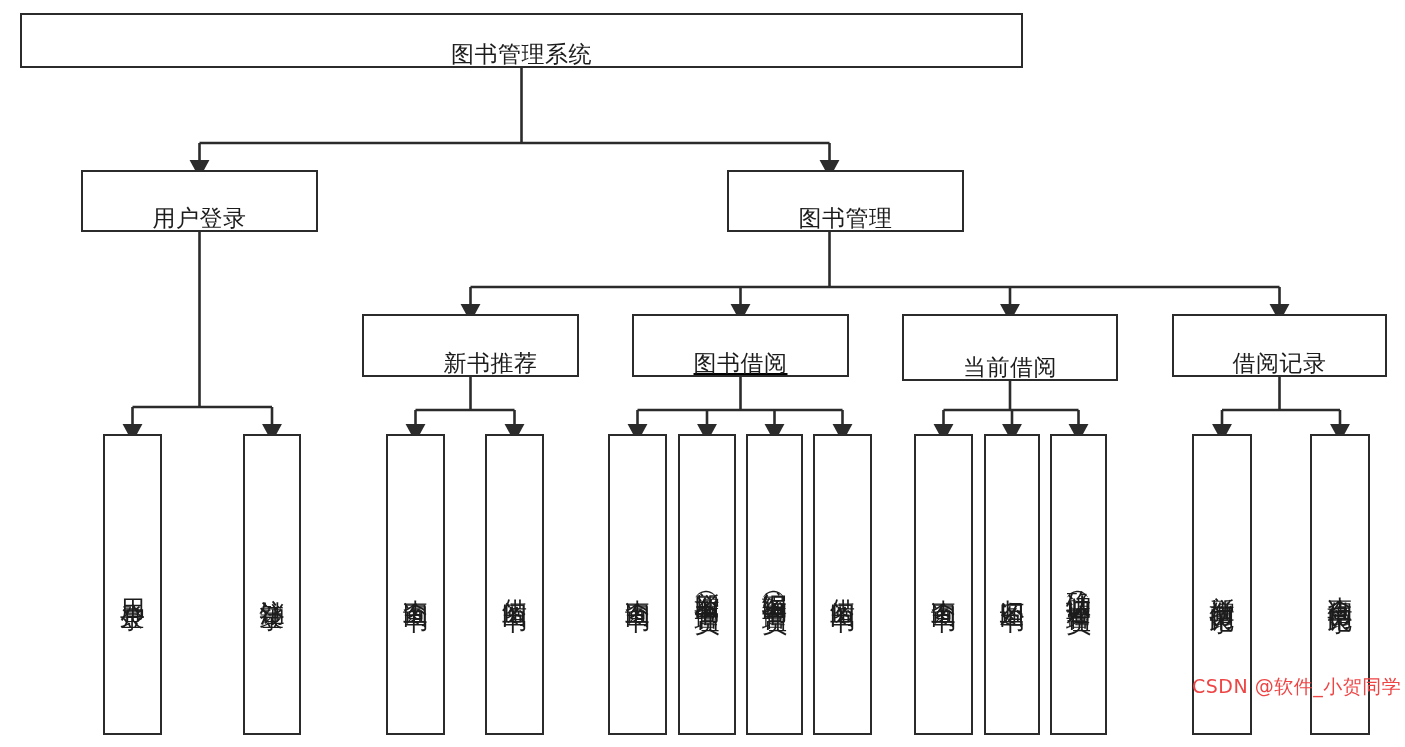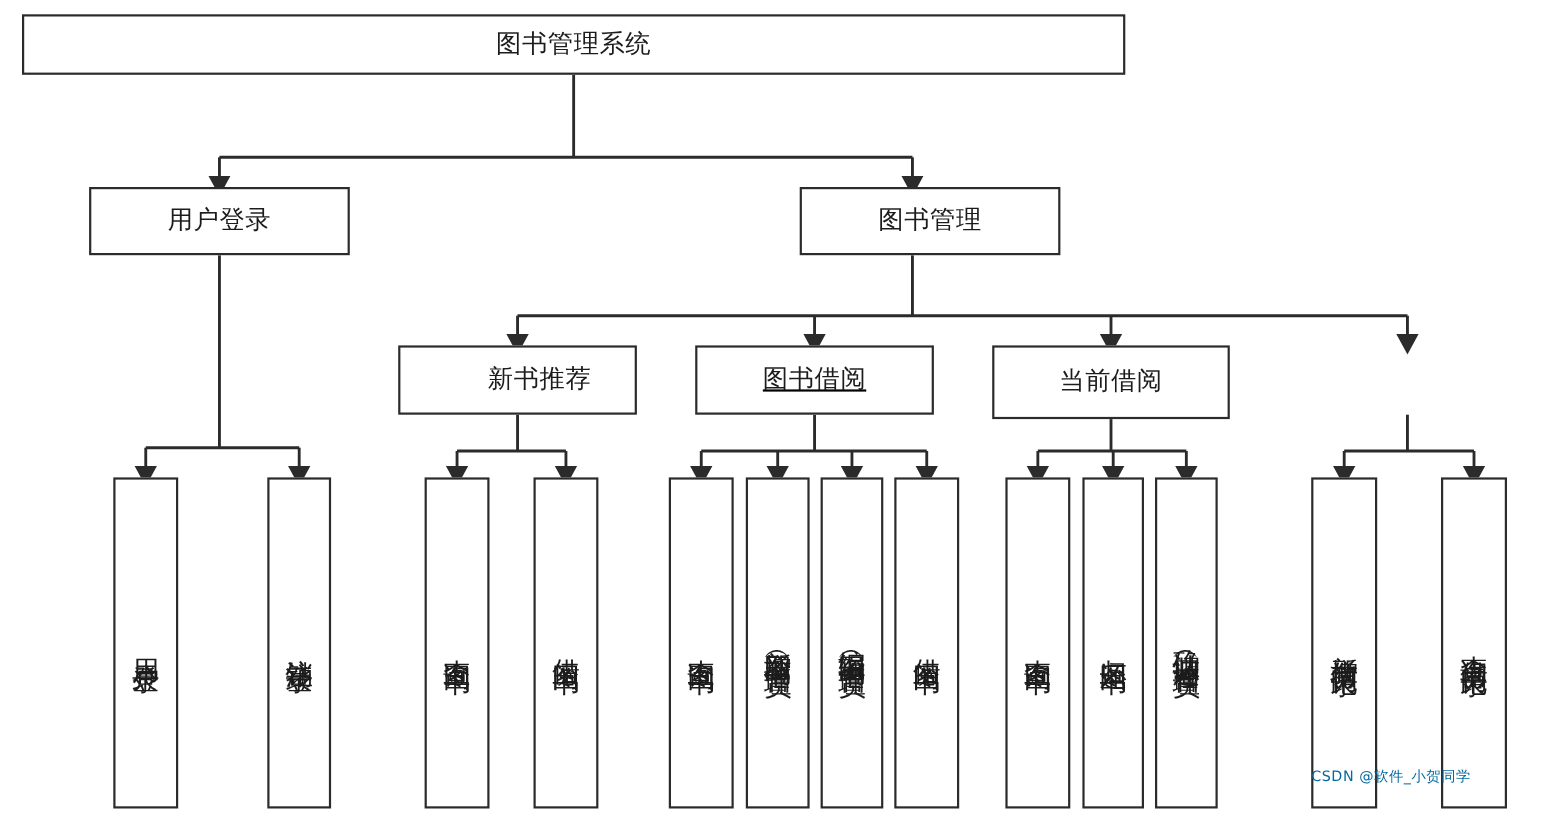--- a/index.html
+++ b/index.html
@@ -26,21 +26,21 @@
     width: 1405px;
     height: 747px;
     pointer-events: none;
   }
   .node {
     position: absolute;
     box-sizing: border-box;
     background: #ffffff;
     border: 2.5px solid #2b2b2b;
     display: flex;
-    align-items: center;
+    align-items: flex-end;
     justify-content: center;
     overflow: hidden;
   }
   .node .label {
     color: #1c1c1c;
     line-height: 1.02;
     white-space: pre;
     text-align: center;
   }
   .node.horiz .label {
@@ -54,23 +54,23 @@
   .node.vert .label {
     writing-mode: vertical-rl;
     text-orientation: upright;
     font-size: 25px;
     letter-spacing: 3px;
     line-height: 1;
   }
   .watermark {
     position: absolute;
     left: 1192px;
-    top: 697px;
-    font-size: 13px;
-    color: #0369a1;
+    top: 674px;
+    font-size: 19px;
+    color: #ef4444;
     white-space: nowrap;
     letter-spacing: 0.5px;
   }
 </style>
 </head>
 <body>
 
 <div id="diagram-root">
 
   <svg class="edges" viewBox="0 0 1405 747">
@@ -129,20 +129,23 @@
 
   <div class="node horiz" style="left: 362px; top: 314px; width: 217px; height: 63px; padding-left: 40px;">
     <span class="label">新书推荐</span>
   </div>
   <div class="node horiz" style="left: 632px; top: 314px; width: 217px; height: 63px; text-decoration: underline;">
     <span class="label">图书借阅</span>
   </div>
   <div class="node horiz" style="left: 902px; top: 314px; width: 216px; height: 67px;">
     <span class="label">当前借阅</span>
   </div>
+  <div class="node horiz" style="left: 1172px; top: 314px; width: 215px; height: 63px;">
+    <span class="label">借阅记录</span>
+  </div>
 
   <div class="node vert" style="left: 103px; top: 434px; width: 59px; height: 301px;">
     <span class="label">用户登录</span>
   </div>
   <div class="node vert" style="left: 243px; top: 434px; width: 58px; height: 301px;">
     <span class="label">注销登录</span>
   </div>
   <div class="node vert" style="left: 386px; top: 434px; width: 59px; height: 301px;">
     <span class="label">查询图书</span>
   </div>

